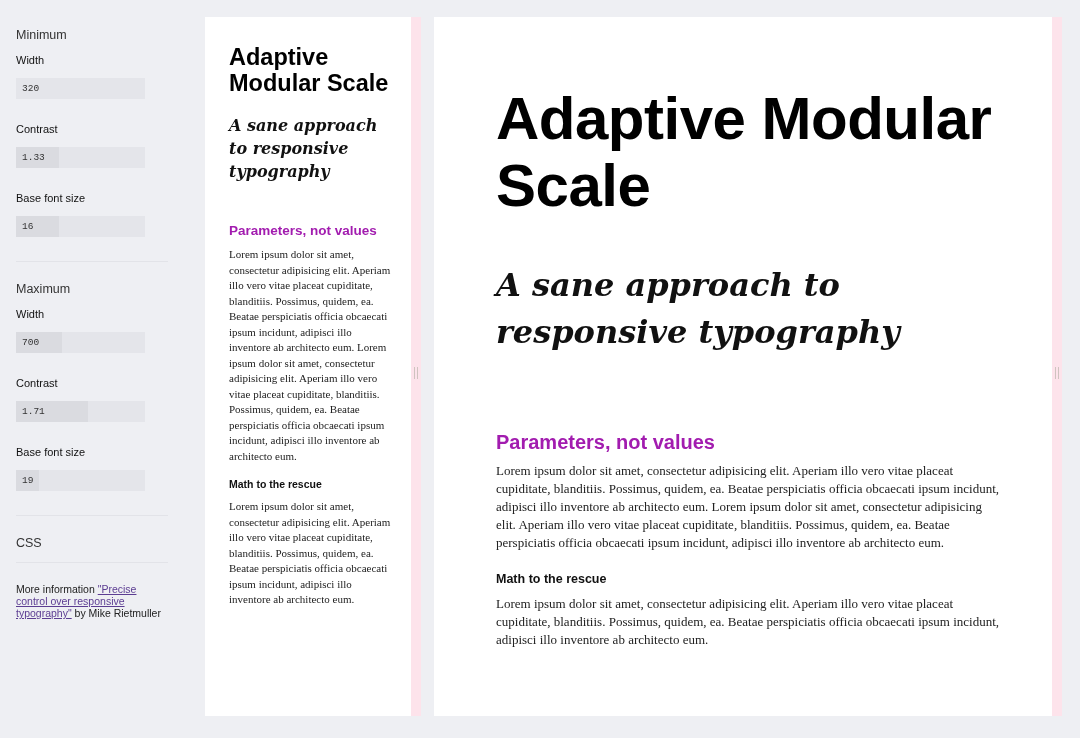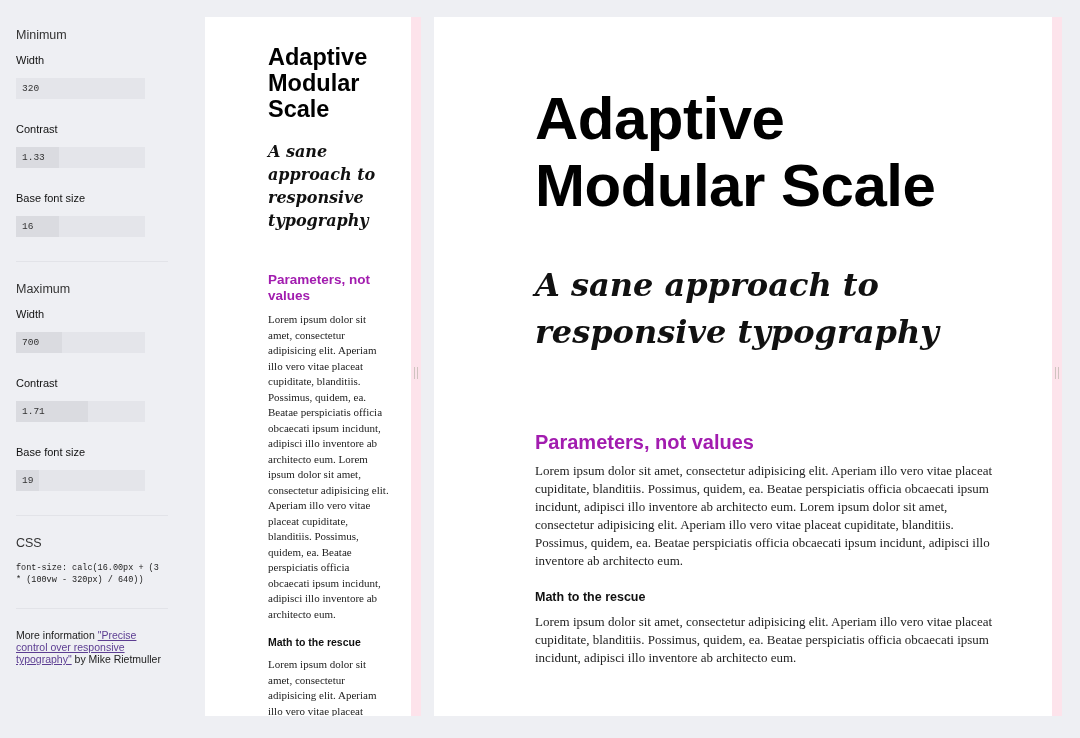--- a/index.html
+++ b/index.html
@@ -37,21 +37,21 @@
   }
   .css-code {
     font-family: "Liberation Mono", monospace; font-size: 8.5px; color: #222;
     line-height: 12px; margin-top: 8px; margin-bottom: 22px; white-space: pre-wrap;
   }
   .more-info { font-size: 10.5px; line-height: 12px; color: #222; margin-top: 20px; }
   .more-info a { color: #5c3d92; text-decoration: underline; }
 
   
   .panel {
-    position: absolute; top: 17px; height: 699px; background: #fff; overflow: hidden; padding-left: 39px;
+    position: absolute; top: 17px; height: 699px; background: #fff; overflow: hidden;
   }
   .handle {
     position: absolute; top: 17px; height: 699px; width: 10px; background: #fde3eb;
     cursor: ew-resize;
   }
   .handle .grip {
     position: absolute; left: 3px; top: 350px; width: 4px; height: 12px;
     border-left: 1px solid #cfc3c0; border-right: 1px solid #cfc3c0;
   }
 
@@ -130,21 +130,20 @@
     <div class="slider">
       <div class="fill" style="width: 18%;"></div>
       <span class="val">19</span>
     </div>
   </div>
 
   <div class="divider"></div>
 
   <div>
     <h3 class="section-title">CSS</h3>
-    <pre class="css-code">font-size: calc(16.00px + (3 * (100vw - 320px) / 640))</pre>
   </div>
 
   <div class="divider"></div>
 
   <p class="more-info"><span>More information </span><a href="#">"Precise control over responsive typography"</a><span> by Mike Rietmuller</span></p>
 </aside>
 
 <section class="panel panel-small">
   <div class="inner">
     <h1 class="p-title">Adaptive Modular Scale</h1>

